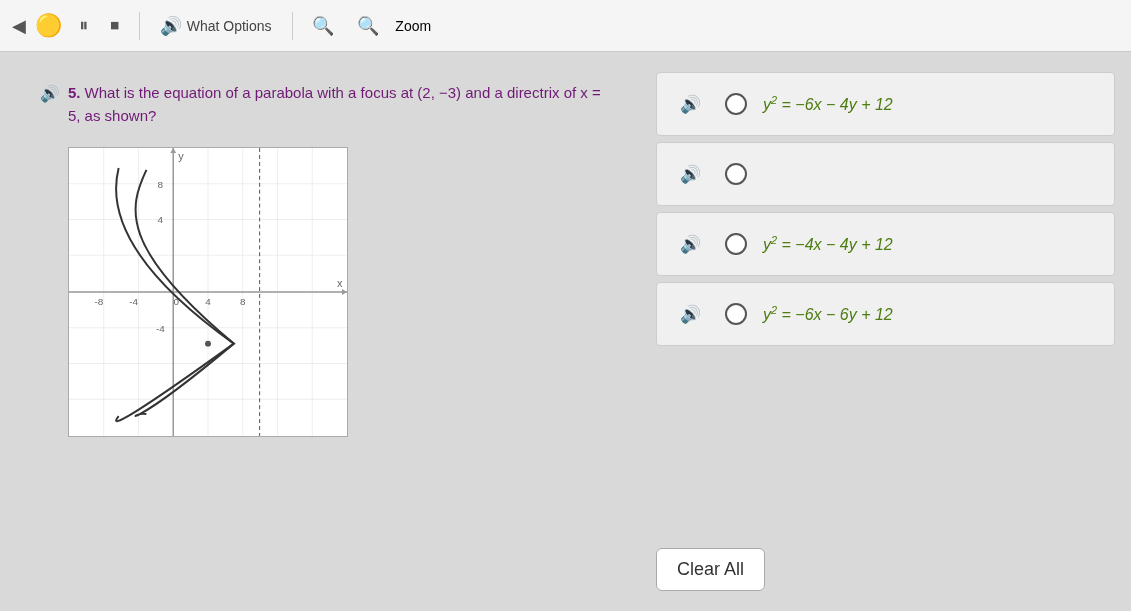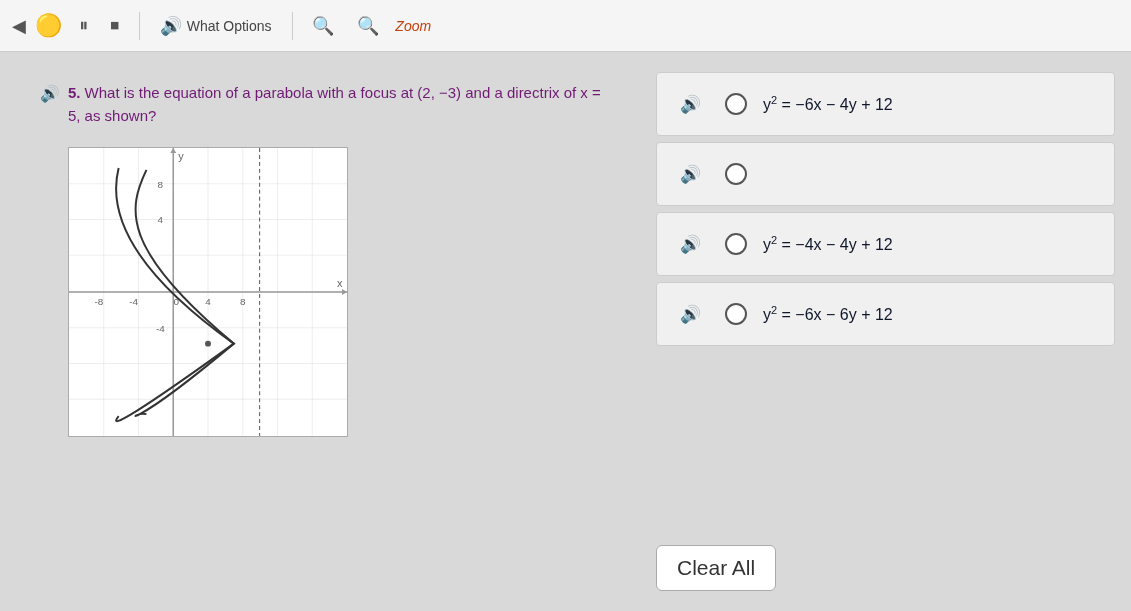--- a/index.html
+++ b/index.html
@@ -39,23 +39,22 @@
       color: #444;
       padding: 4px 6px;
       border-radius: 4px;
     }
     .toolbar-icon {
       font-size: 18px;
       color: #555;
     }
     .zoom-label {
       font-size: 14px;
-      color: #c2410c;
+      color: #000000;
       font-weight: 500;
-      font-style: italic;
     }
 
     
     .main-content {
       display: flex;
       height: calc(611px - 52px);
       background: #d9d9d9;
     }
 
     
@@ -142,40 +141,41 @@
       height: 22px;
       border-radius: 50%;
       border: 2px solid #555;
       flex-shrink: 0;
       background: #fff;
       cursor: pointer;
     }
 
     .answer-text {
       font-size: 16px;
-      color: #0f172a;
+      color: #4d7c0f;
       flex: 1;
+      font-style: italic;
     }
 
     sup {
       font-size: 11px;
       vertical-align: super;
     }
 
     
     .clear-all-area {
       margin-top: auto;
       padding-top: 8px;
     }
     .clear-all-btn {
       background: #fff;
       border: 1px solid #aaa;
       border-radius: 6px;
       padding: 10px 20px;
-      font-size: 21px;
+      font-size: 18px;
       color: #333;
       cursor: pointer;
     }
 
   </style>
 </head>
 <body>
 
 <div class="toolbar">
   <span style="font-size:18px;color:#555;">◀</span>

